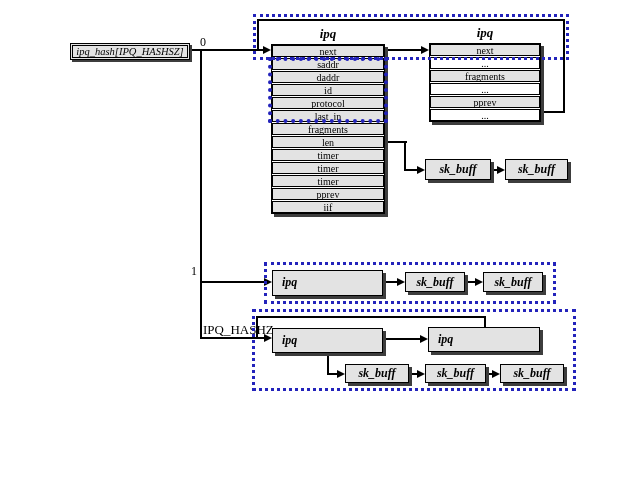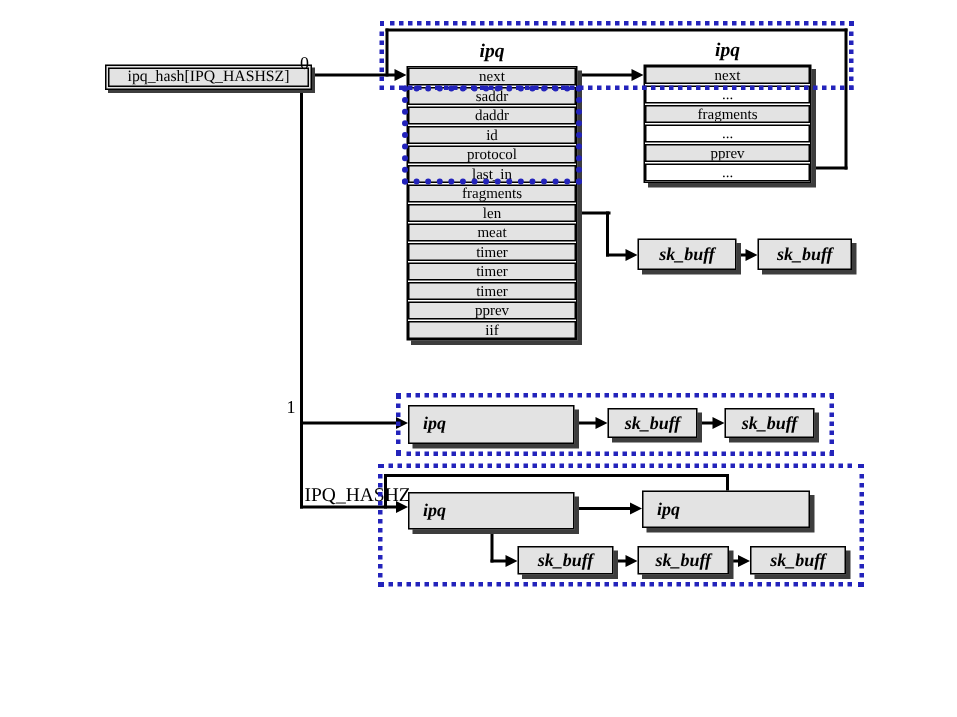--- a/index.html
+++ b/index.html
@@ -6,22 +6,22 @@
   html,body { background:#fff; }
   .stage {
     position: relative; width: 638px; height: 478px;
     background: #fff; overflow: hidden;
     font-family: "Liberation Serif", serif; color:#000;
   }
   .line { position:absolute; background:#000; }
   .arr  { position:absolute; width:0; height:0;
           border-top:4px solid transparent; border-bottom:4px solid transparent;
           border-left:8px solid #000; }
-  .hashbox { position:absolute; left:70px; top:43px; width:138px; height:17px;
-    background:#e3e3e3; border:1px solid #000; box-shadow:2px 2px 0 #3d3d3d; }
+  .hashbox { position:absolute; left:70px; top:43px; width:120px; height:17px;
+    background:#e3e3e3; border:1px solid #000; box-shadow:2px 2px 0 #3d3d3d;font-style:italic; }
   .hashbox .inner { position:absolute; inset:1px; border:1px solid #000;
     font-size:10.5px; line-height:11px; text-align:center; background:#e3e3e3; }
   .struct { position:absolute; background:#fff; border:1px solid #000;
     box-shadow:3px 3px 0 #3d3d3d; }
   .srow { height:12px; line-height:11px; font-size:10px; text-align:center;
     background:#e3e3e3; border:1px solid #000; margin-bottom:1px; overflow:hidden; }
   .srow:last-child { margin-bottom:0; }
   .srow.blank { background:#fff; }
   .stitle { position:absolute; font-weight:bold; font-style:italic;
     font-size:13px; text-align:center; }
@@ -91,21 +91,20 @@
   <div class="stitle" style="left:271px;top:26px;width:114px">ipq</div>
   <div class="struct" style="left:271px;top:44px;width:114px">
     <div class="srow">next</div>
     <div class="srow">saddr</div>
     <div class="srow">daddr</div>
     <div class="srow">id</div>
     <div class="srow">protocol</div>
     <div class="srow">last_in</div>
     <div class="srow">fragments</div>
     <div class="srow">len</div>
-    <div class="srow">meat</div>
     <div class="srow">timer</div>
     <div class="srow">timer</div>
     <div class="srow">timer</div>
     <div class="srow">pprev</div>
     <div class="srow">iif</div>
   </div>
 
   <div class="stitle" style="left:429px;top:25px;width:112px">ipq</div>
   <div class="struct" style="left:429px;top:43px;width:112px">
     <div class="srow">next</div>

